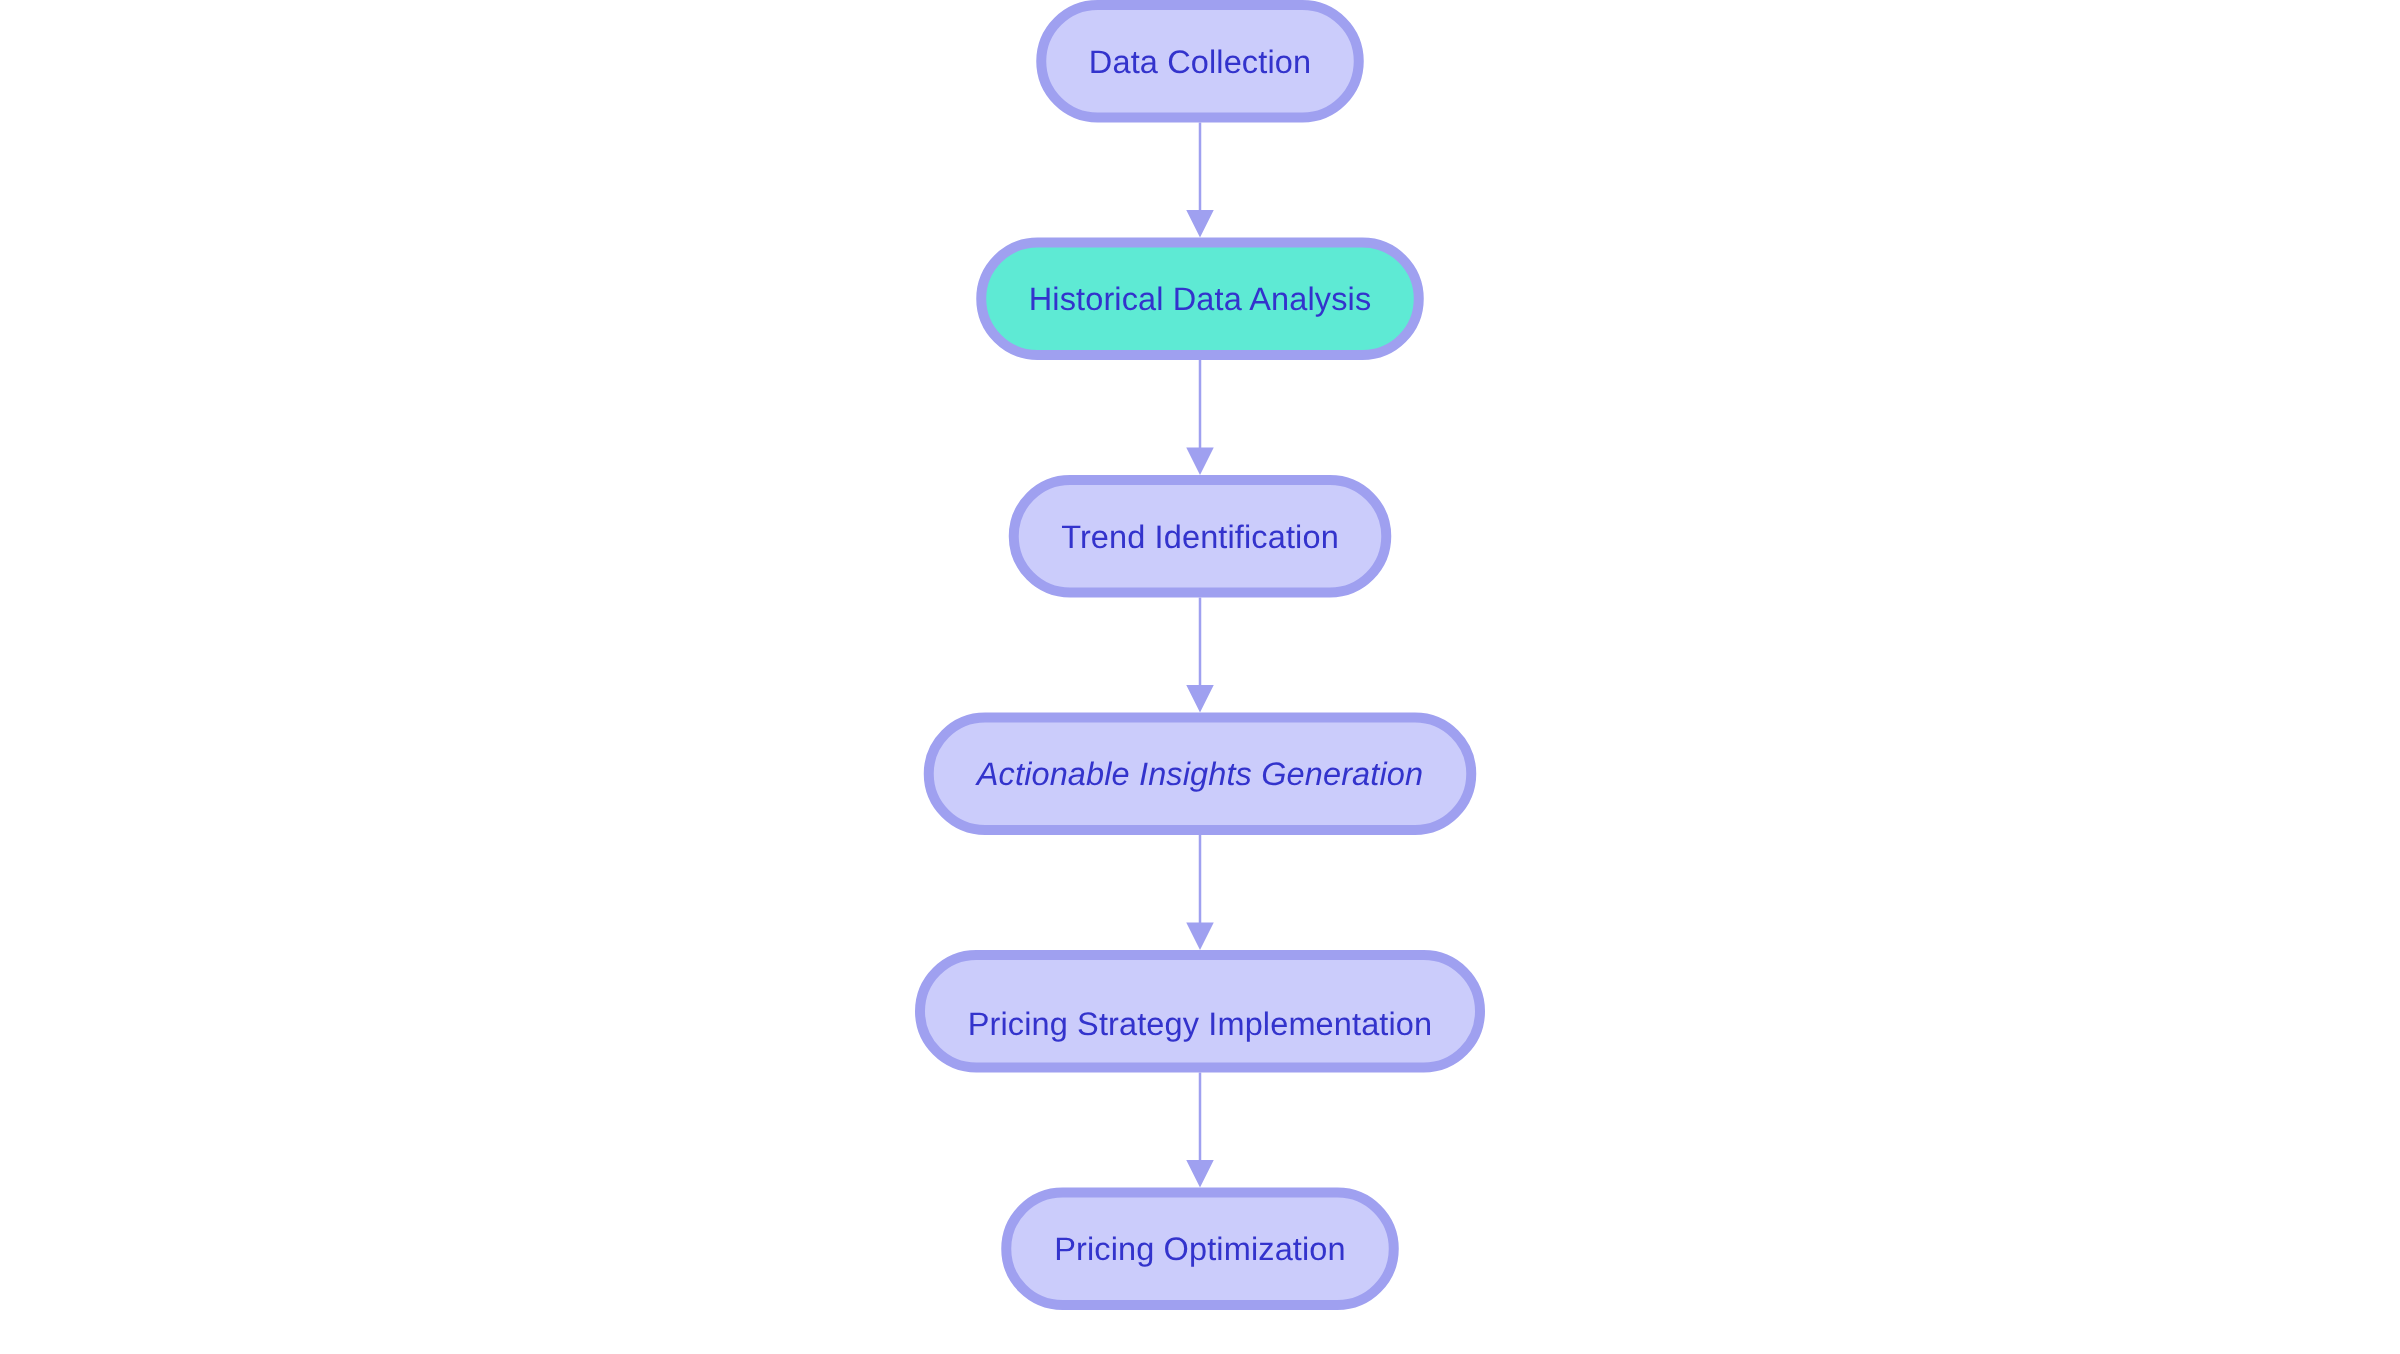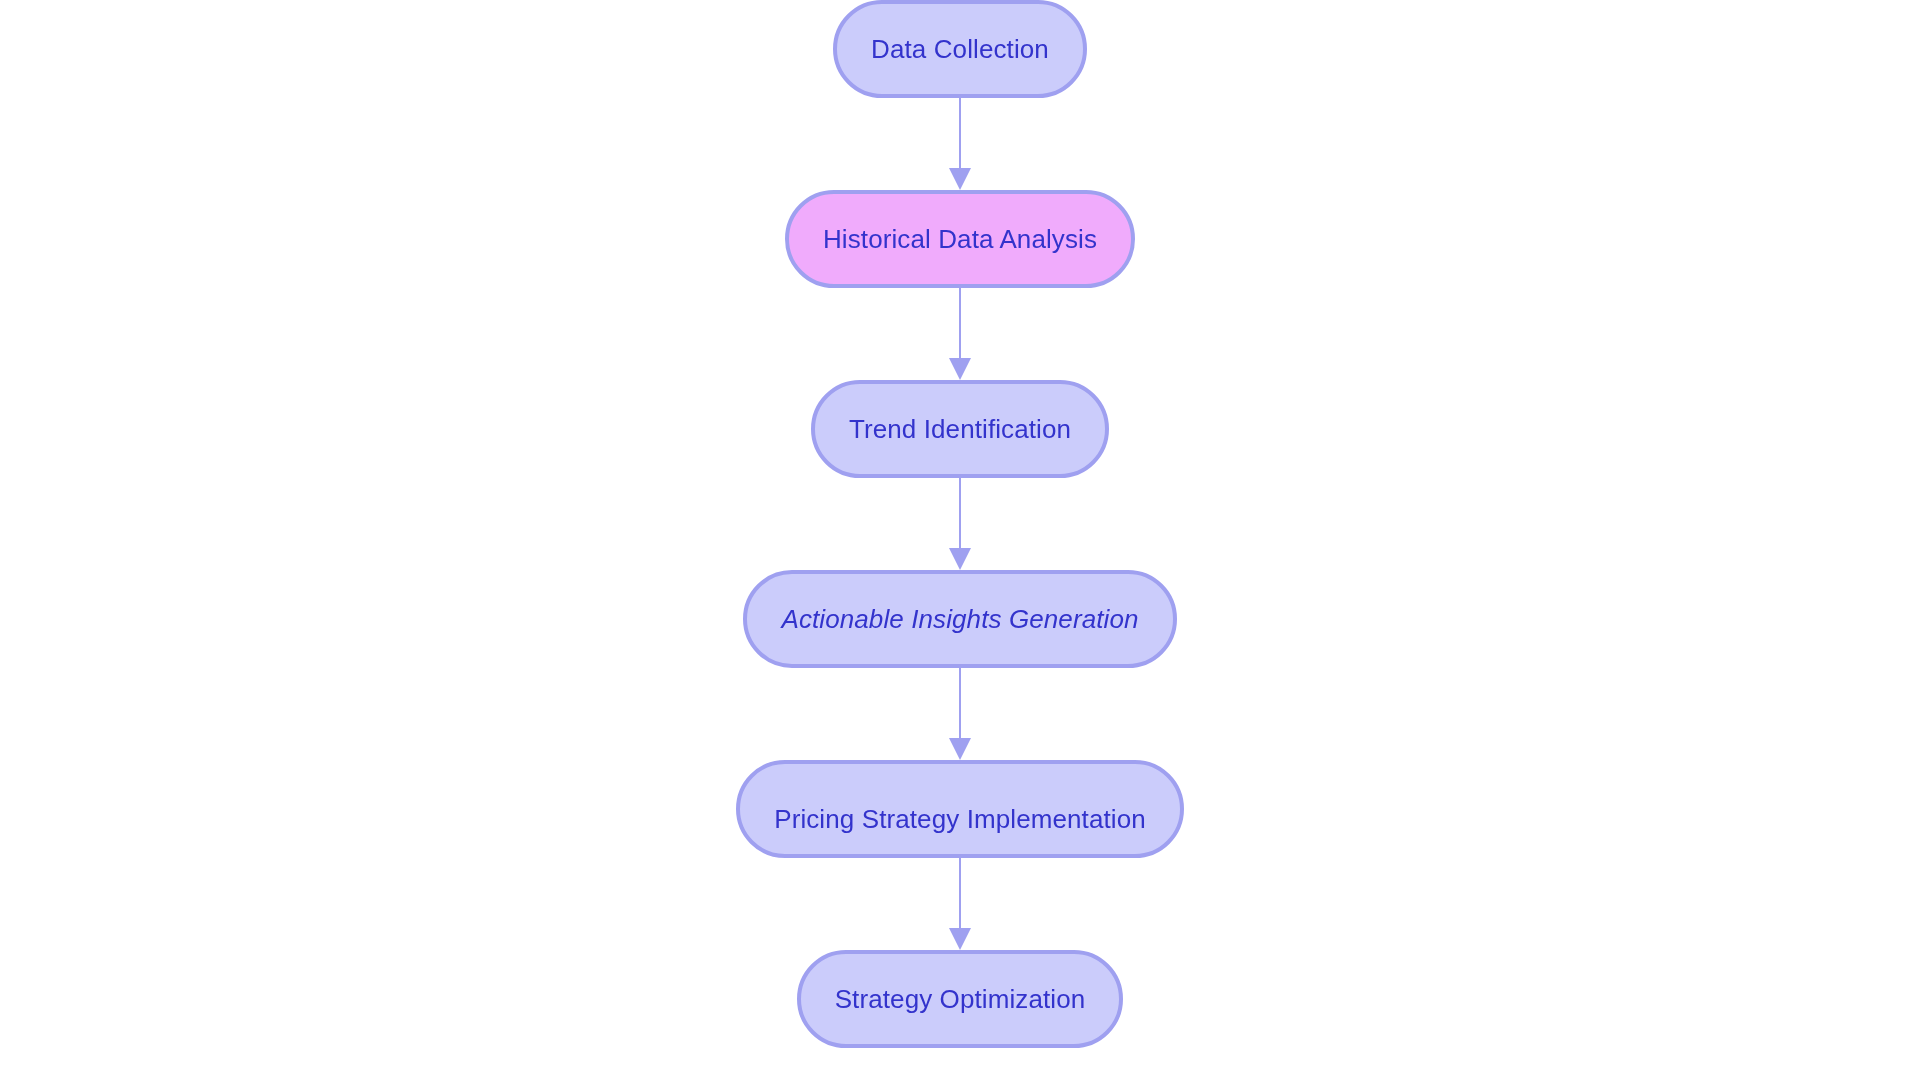--- a/index.html
+++ b/index.html
@@ -32,21 +32,21 @@
     flex-direction: column;
     align-items: center;
   }
 
   
   .node {
     box-sizing: border-box;
     height: 98px;
     border-radius: 49px;
     background: #cbccfb;
-    border: 4px solid #8b5cf6;
+    border: 8px solid #8b5cf6;
     display: flex;
     align-items: center;
     justify-content: center;
     flex: 0 0 auto;
   }
 
   .node-label {
     font-size: 26px;
     font-weight: 400;
     color: #3333cc;
@@ -92,21 +92,21 @@
 
     <div class="node" style="background: rgb(203, 204, 251); border-color: rgb(159, 160, 240);">
       <span class="node-label" style="color: rgb(51, 51, 204);">Data Collection</span>
     </div>
 
     <div class="connector">
       <div class="connector-line" style="background: rgb(159, 160, 240);"></div>
       <div class="connector-head" style="border-top-color: rgb(159, 160, 240);"></div>
     </div>
 
-    <div class="node" style="background: #f0abfc; border-color: rgb(159, 160, 240);">
+    <div class="node" style="background: #5eead4; border-color: rgb(159, 160, 240);">
       <span class="node-label" style="color: rgb(51, 51, 204);">Historical Data Analysis</span>
     </div>
 
     <div class="connector">
       <div class="connector-line" style="background: rgb(159, 160, 240);"></div>
       <div class="connector-head" style="border-top-color: rgb(159, 160, 240);"></div>
     </div>
 
     <div class="node" style="background: rgb(203, 204, 251); border-color: rgb(159, 160, 240);">
       <span class="node-label" style="color: rgb(51, 51, 204);">Trend Identification</span>
@@ -129,17 +129,17 @@
     <div class="node" style="background: rgb(203, 204, 251); border-color: rgb(159, 160, 240);">
       <span class="node-label" style="color: rgb(51, 51, 204); margin-top: 20px;">Pricing Strategy Implementation</span>
     </div>
 
     <div class="connector">
       <div class="connector-line" style="background: rgb(159, 160, 240);"></div>
       <div class="connector-head" style="border-top-color: rgb(159, 160, 240);"></div>
     </div>
 
     <div class="node" style="background: rgb(203, 204, 251); border-color: rgb(159, 160, 240);">
-      <span class="node-label" style="color: rgb(51, 51, 204);">Strategy Optimization</span>
+      <span class="node-label" style="color: rgb(51, 51, 204);">Pricing Optimization</span>
     </div>
 
   </div>
 </div>
 
 </body></html>

